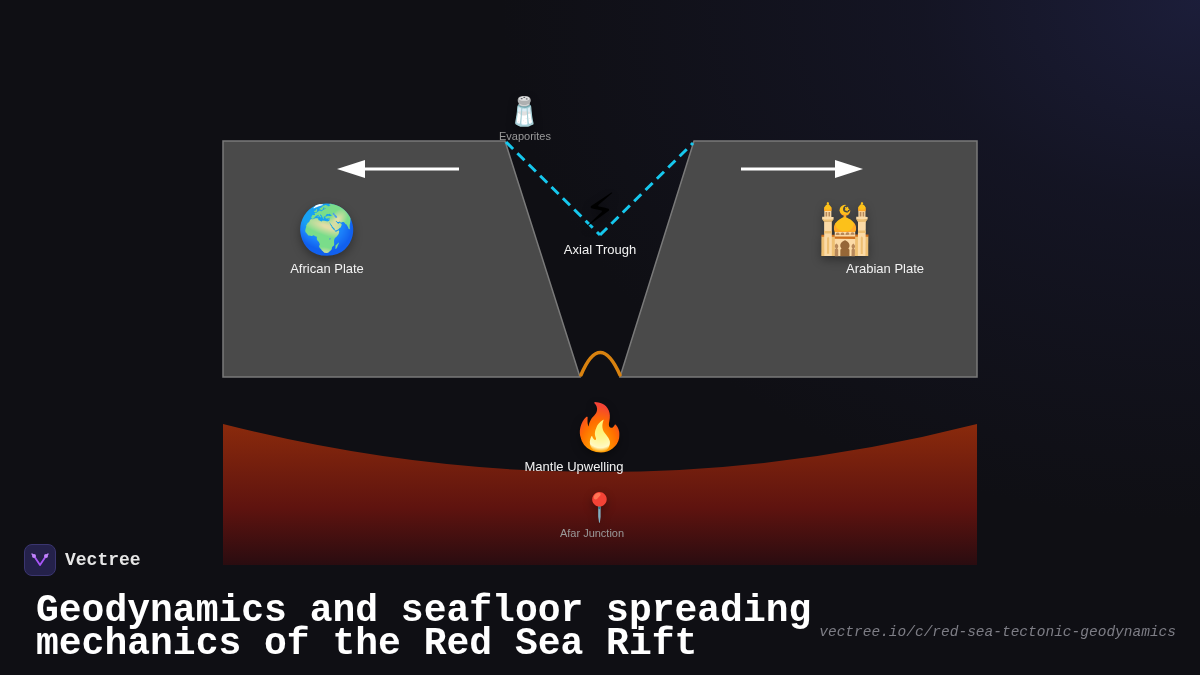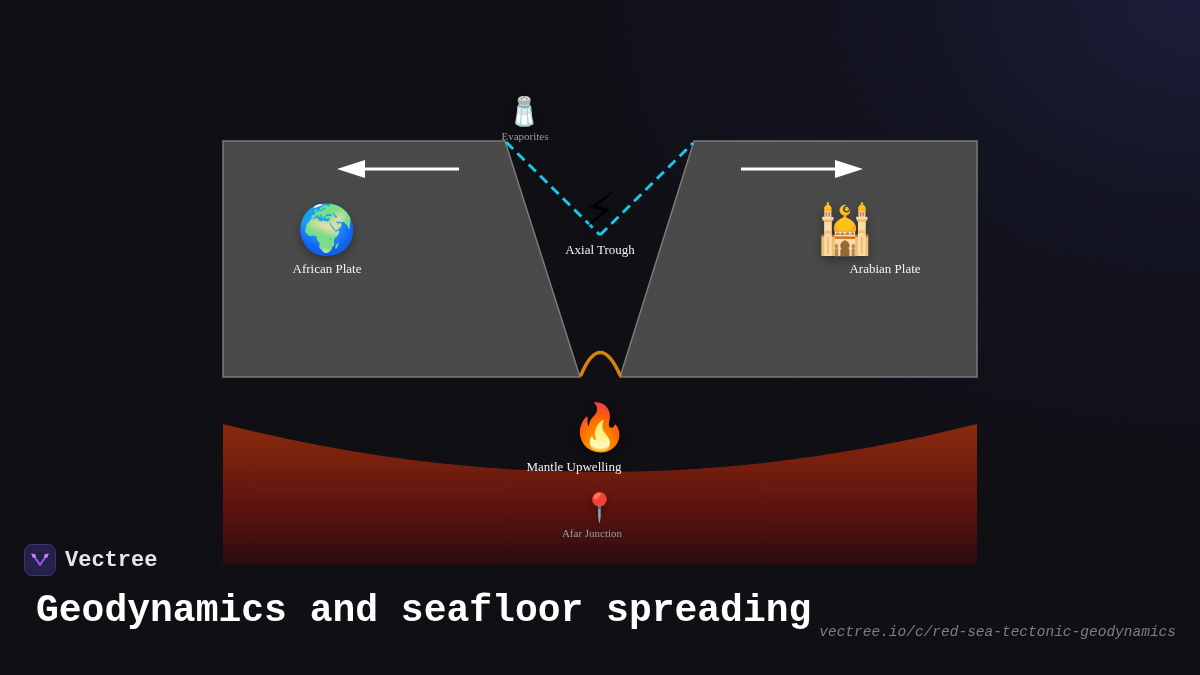--- a/index.html
+++ b/index.html
@@ -15,30 +15,30 @@
     }
     svg.diagram { position: absolute; left: 0; top: 0; }
     .emoji {
       position: absolute; transform: translate(-50%, -50%);
       font-family: "DejaVu Sans", sans-serif; line-height: 1;
       text-shadow: 0 4px 10px rgba(0,0,0,0.35);
     }
     .label {
       position: absolute; transform: translateX(-50%);
       white-space: nowrap; color: #f2f2f2; font-size: 13px;
-      font-family: Liberation Serif, serif;
+      font-family: Liberation Sans, sans-serif;
     }
     .label.small { font-size: 11px; color: #9a9a9a; }
     .brand { position: absolute; left: 24px; top: 544px; display: flex; align-items: center; gap: 9px; }
     .brand-logo {
       width: 32px; height: 32px; border-radius: 8px;
       background: #24214a; border: 1px solid #3a3570;
       box-sizing: border-box; display: flex; align-items: center; justify-content: center;
     }
-    .brand-name { color: #e6e6e6; font-family: "Liberation Mono", monospace; font-weight: bold; font-size: 22px; }
+    .brand-name { color: #e6e6e6; font-family: "Liberation Mono", monospace; font-weight: bold; font-size: 18px; }
     .title {
       position: absolute; left: 24px; top: 582px; margin: 12px;
       color: #ffffff; font-family: "Liberation Mono", monospace; font-weight: bold;
       font-size: 38px; line-height: 33px; letter-spacing: 0px;
     }
     .url {
       position: absolute; right: 24px; top: 624px;
       color: #7d7d85; font-family: "Liberation Mono", monospace; font-size: 14.5px; font-style: italic;
     }
   </style>
@@ -101,15 +101,16 @@
       <circle cx="3" cy="4" r="2" fill="#c084fc"></circle>
       <circle cx="15" cy="4" r="2" fill="#c084fc"></circle>
       <path d="M3,4 L1,2 M15,4 L17,2" stroke="#c084fc" stroke-width="1.4" stroke-linecap="round"></path>
     </svg>
   </div>
   <span class="brand-name">Vectree</span>
 </div>
 
 <h1 class="title">
   <span>Geodynamics and seafloor spreading</span><br>
+  <span>mechanics of the Red Sea Rift</span>
 </h1>
 
 <div class="url">vectree.io/c/red-sea-tectonic-geodynamics</div>
 
 </body></html>

